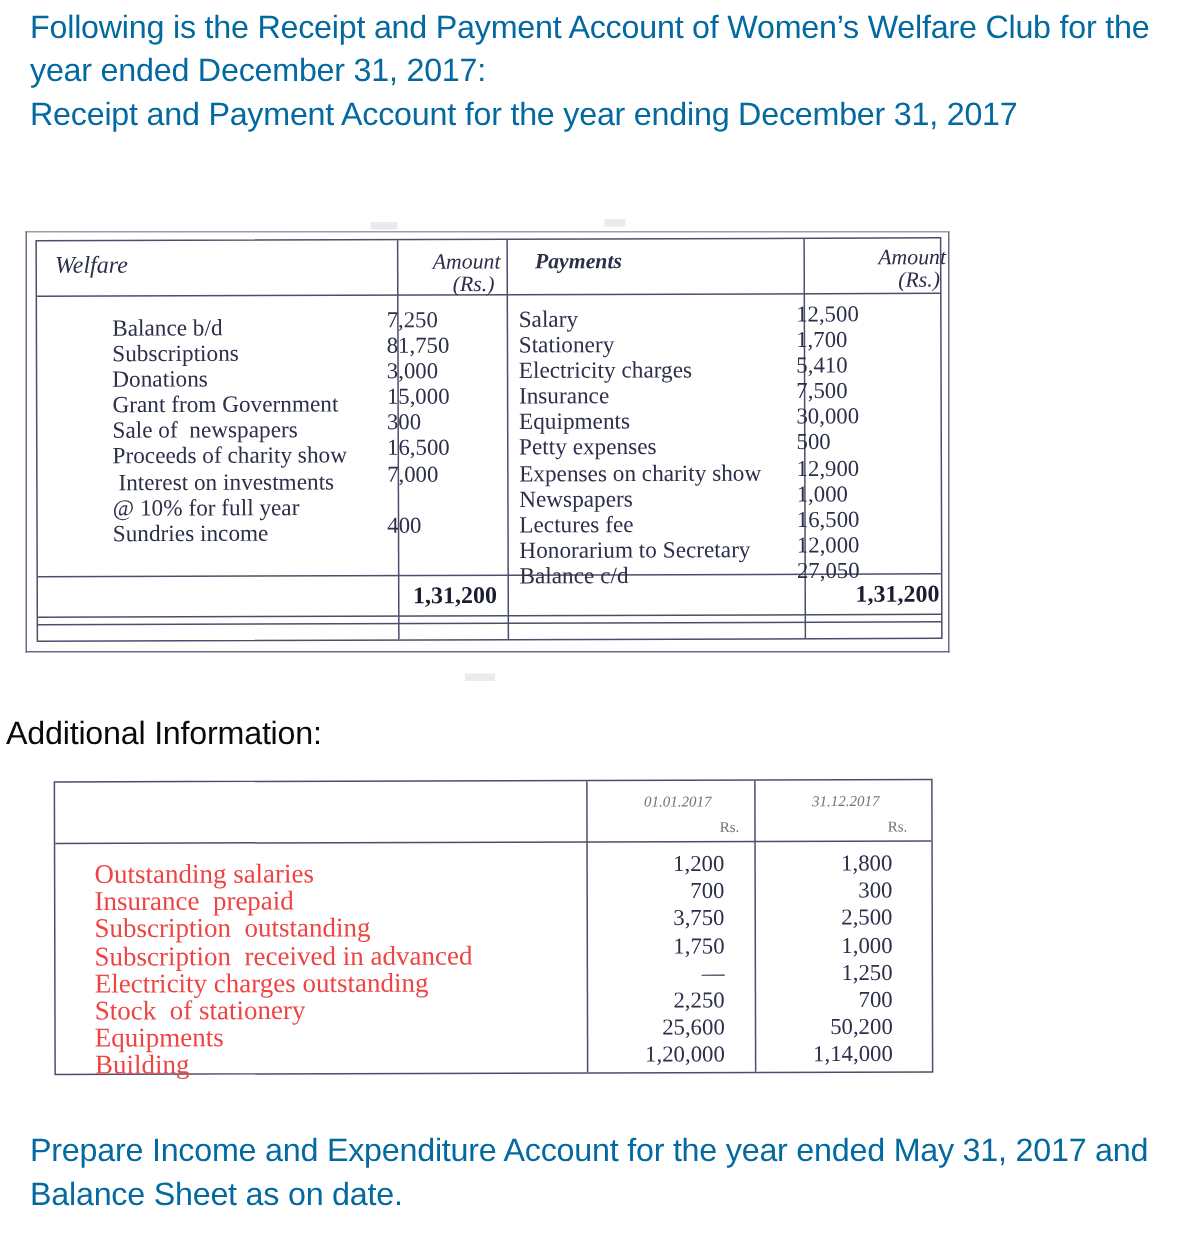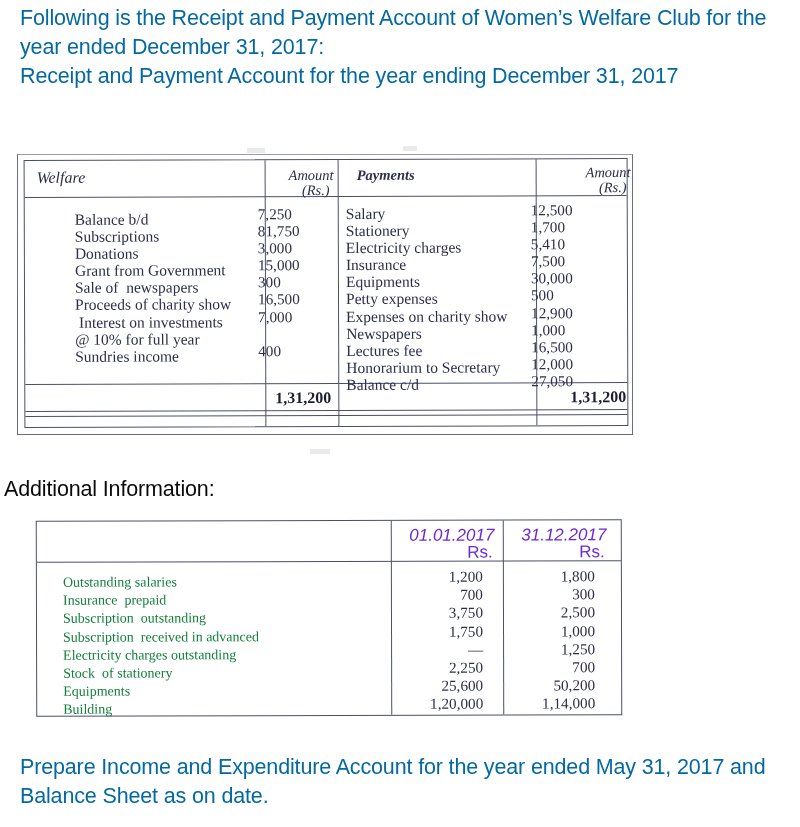--- a/index.html
+++ b/index.html
@@ -123,35 +123,35 @@
     left: 36px;
     top: 520px;
     width: 586px;
     height: 196px;
     box-sizing: border-box;
     border: 1px solid #4c4f6b;
     transform: rotate(-0.15deg);
   }
   .ai-head {
     position: absolute;
-    font-family: Liberation Sans, sans-serif;
+    font-family: Liberation Serif, serif;
     font-style: italic;
-    font-size: 17px;
-    color: #6d28d9;
+    font-size: 10px;
+    color: #737373;
     line-height: 17px;
     text-align: center;
     width: 110px;
   }
   .ai-head .unit { font-style: normal; display: block; }
   .ai-items {
     position: absolute;
     font-family: "Liberation Serif", serif;
-    font-size: 14px;
+    font-size: 18px;
     line-height: 18.2px;
-    color: #15803d;
+    color: #ef4444;
     white-space: pre;
   }
   .ai-nums {
     position: absolute;
     font-family: "Liberation Serif", serif;
     font-size: 15.2px;
     line-height: 18.2px;
     color: #2c2f4a;
     text-align: right;
     white-space: pre;

